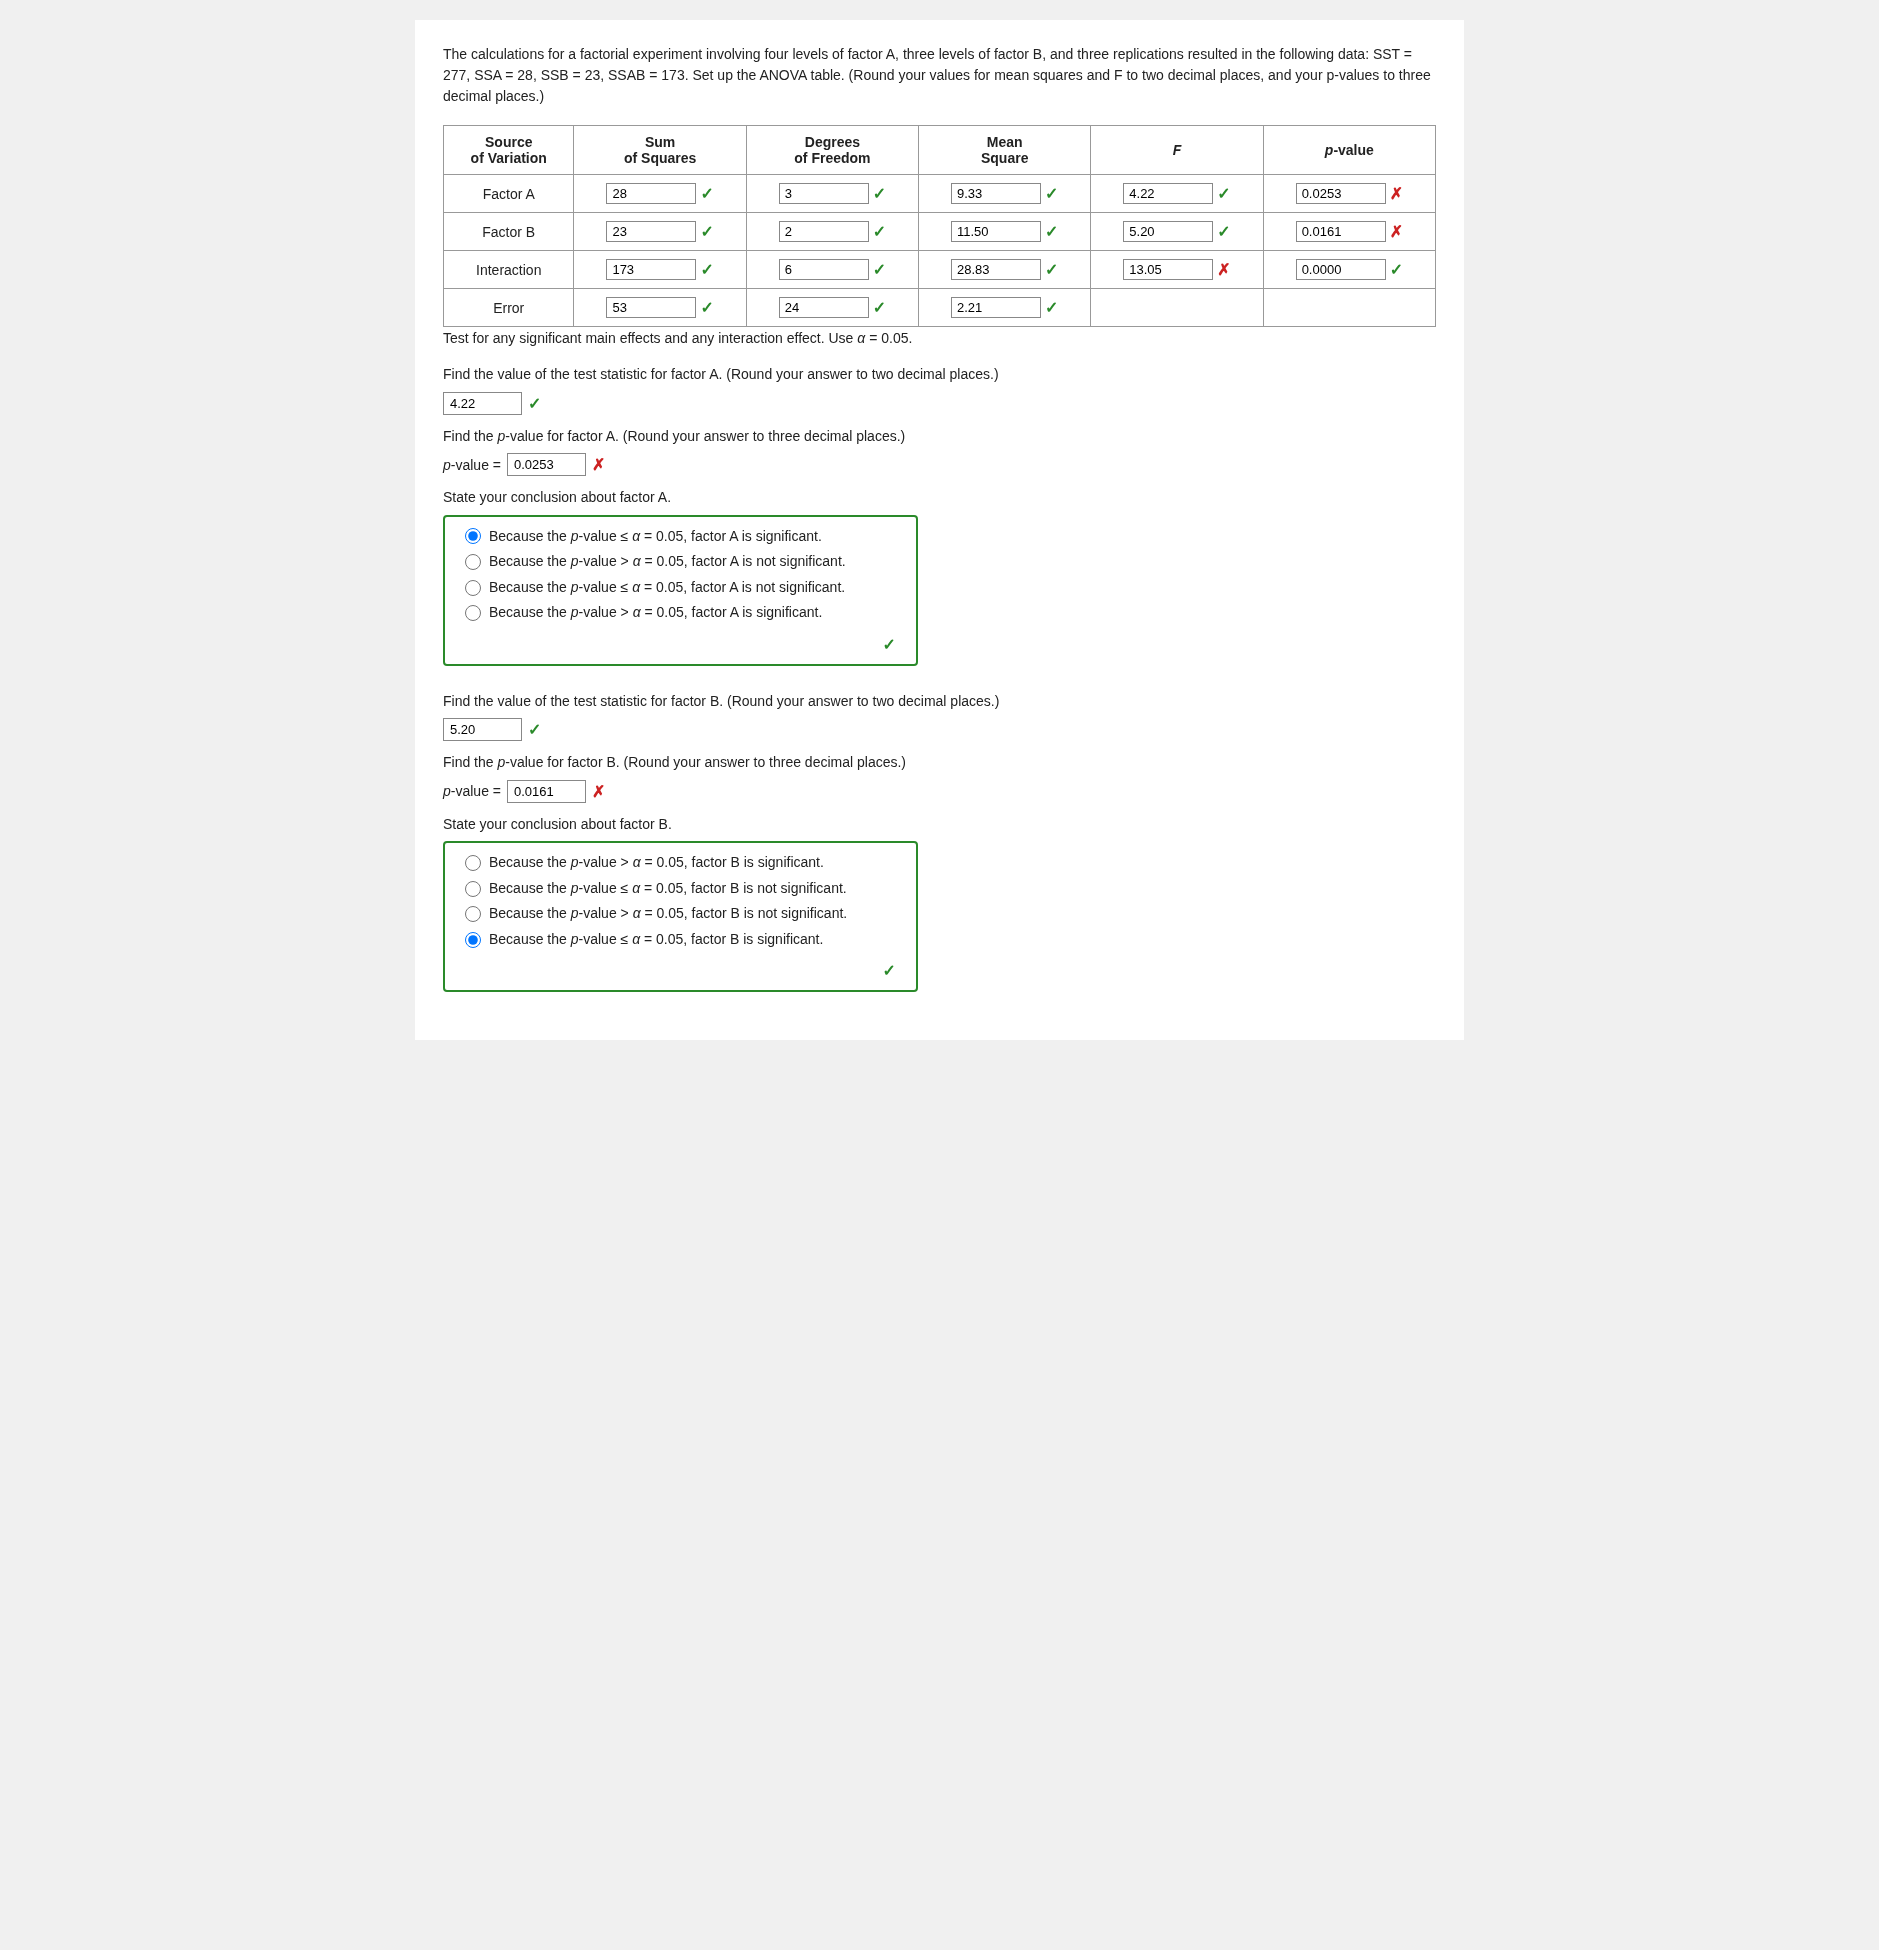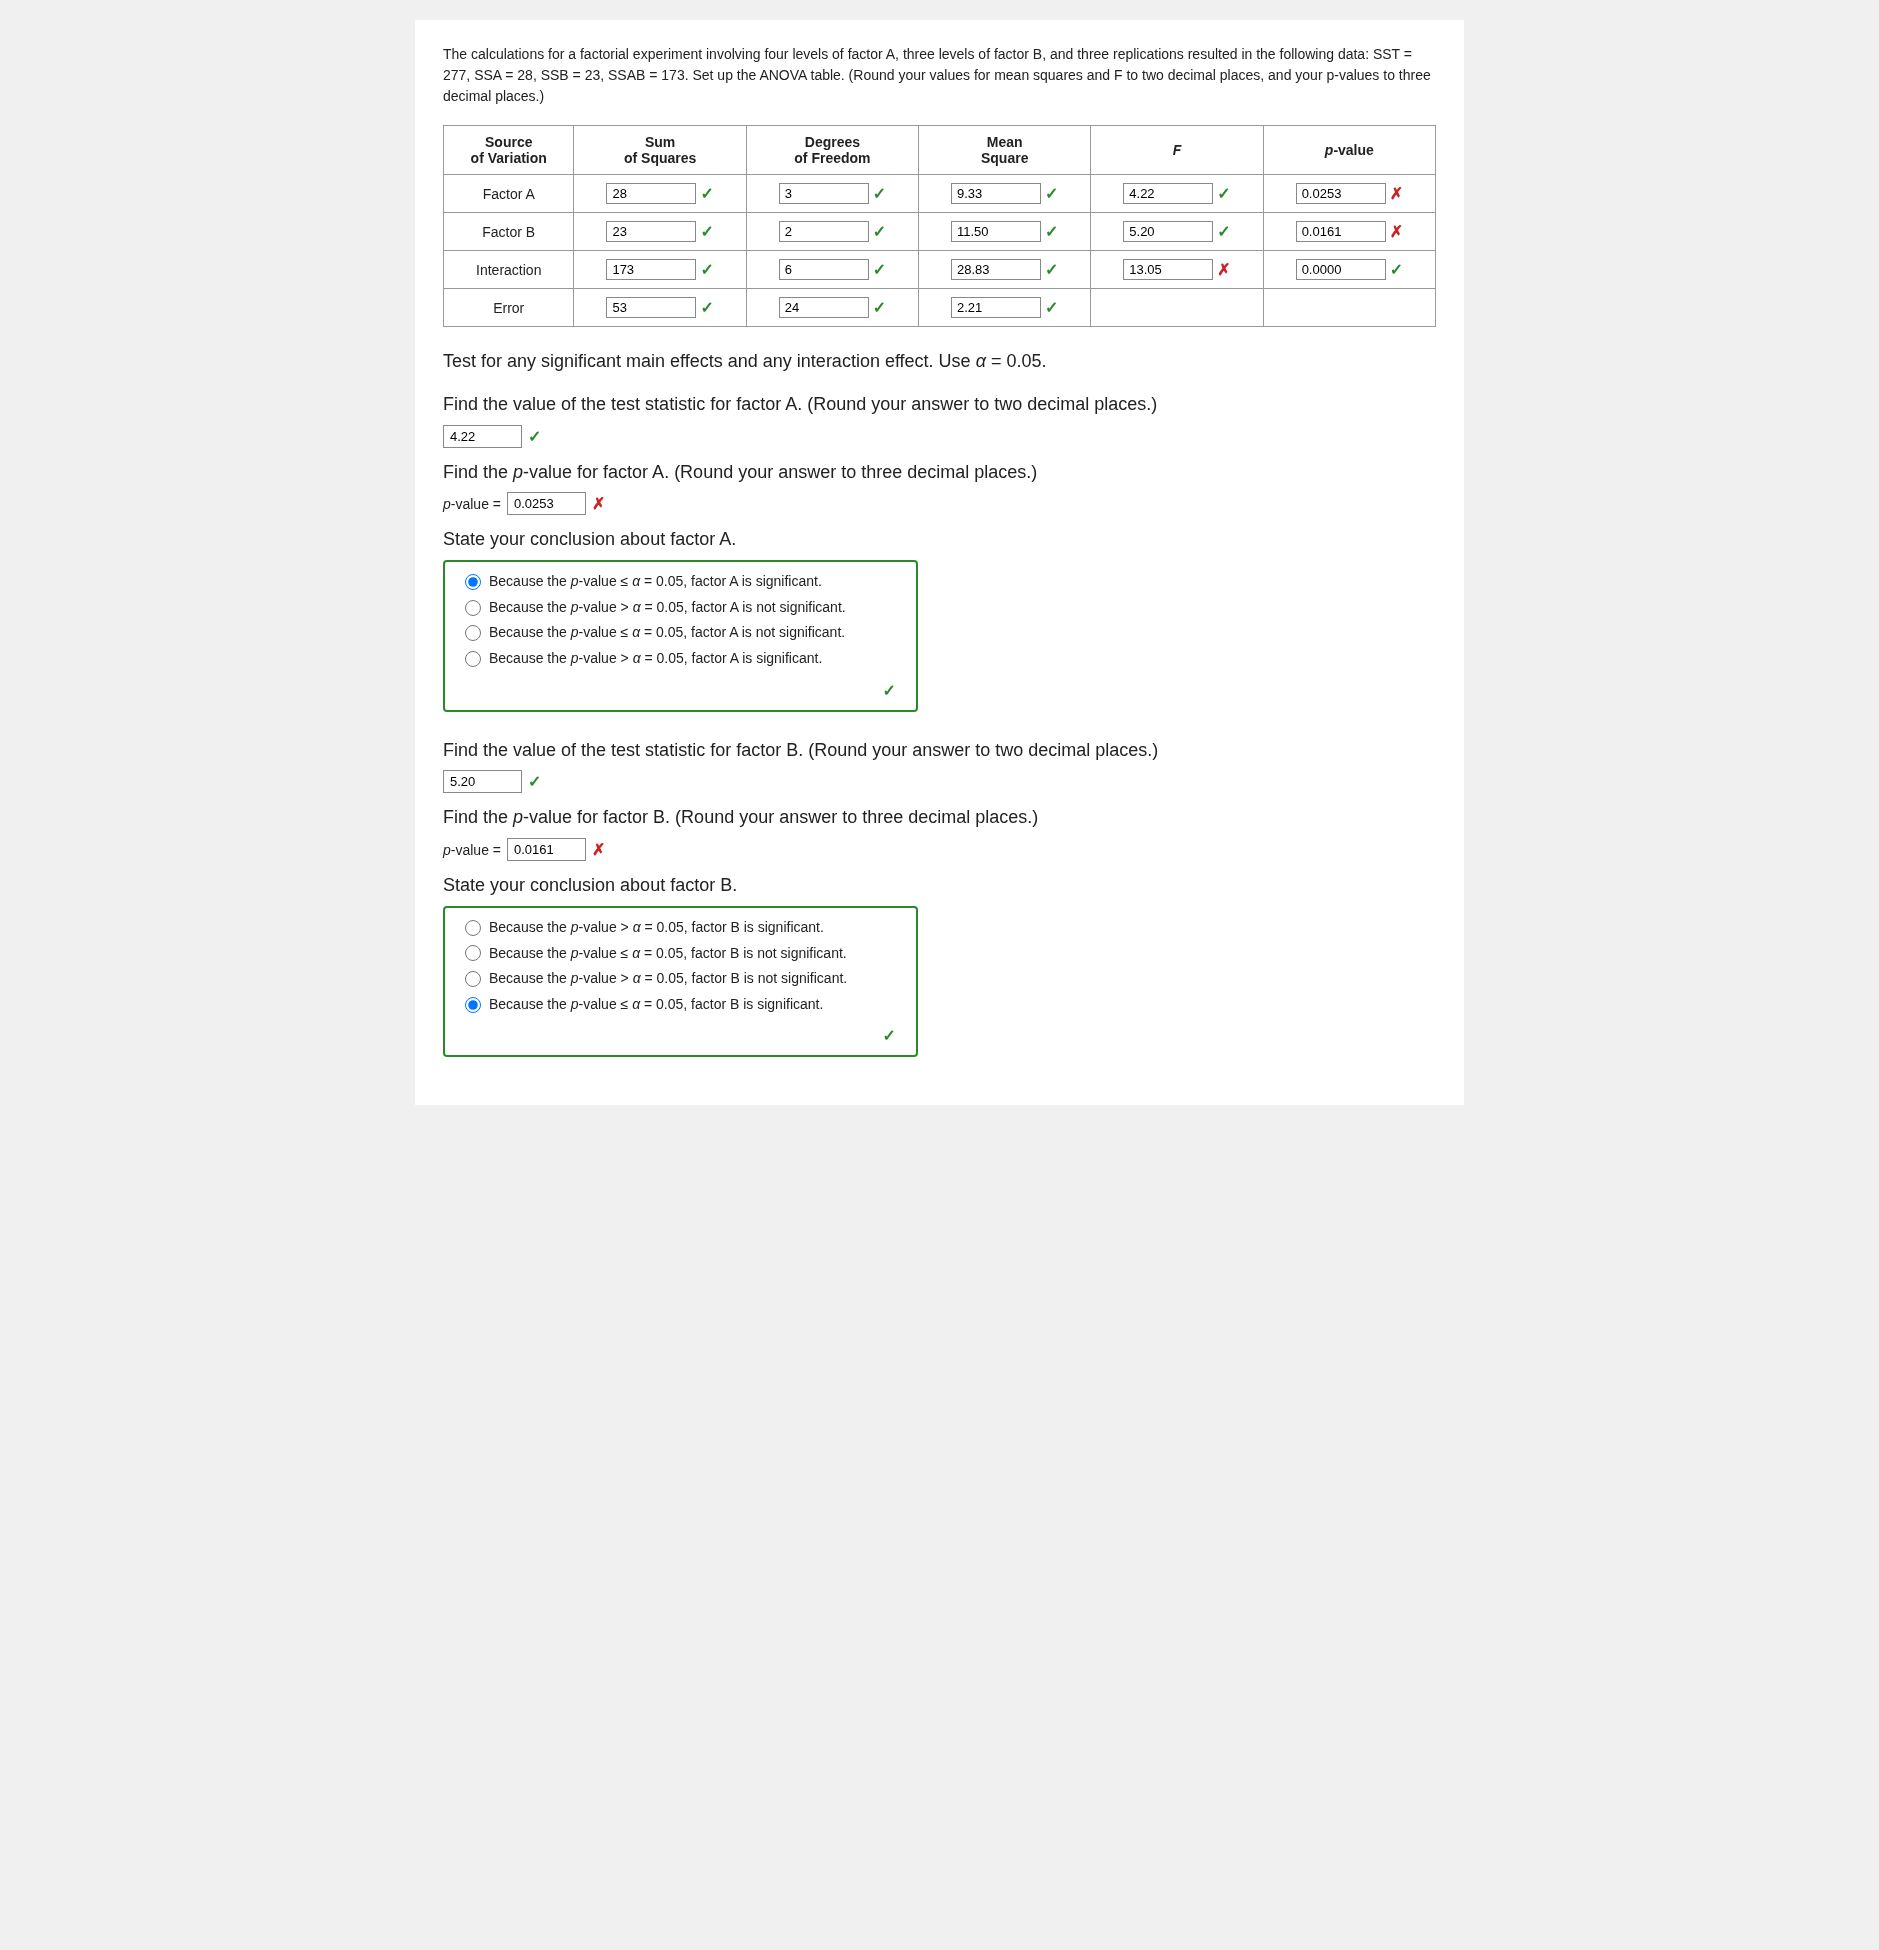--- a/index.html
+++ b/index.html
@@ -18,21 +18,20 @@
     }
     .intro-text {
       font-size: 14px;
       line-height: 1.5;
       margin-bottom: 18px;
     }
     
     .anova-table {
       width: 100%;
       border-collapse: collapse;
-      margin-bottom: 20px;
       font-size: 14px;
       padding-left: 29px;
     }
     .anova-table th, .anova-table td {
       border: 1px solid #999;
       padding: 8px 10px;
       text-align: center;
       vertical-align: middle;
     }
     .anova-table th {
@@ -63,21 +62,21 @@
     .cross-red {
       color: #cc2222;
       font-size: 16px;
       font-weight: bold;
     }
     
     .section {
       margin-bottom: 14px;
     }
     .section p {
-      font-size: 18px;
+      font-size: 14px;
       line-height: 1.6;
       margin-bottom: 6px;
     }
     .answer-row {
       display: flex;
       align-items: center;
       gap: 6px;
       margin-bottom: 10px;
     }
     .answer-input {

